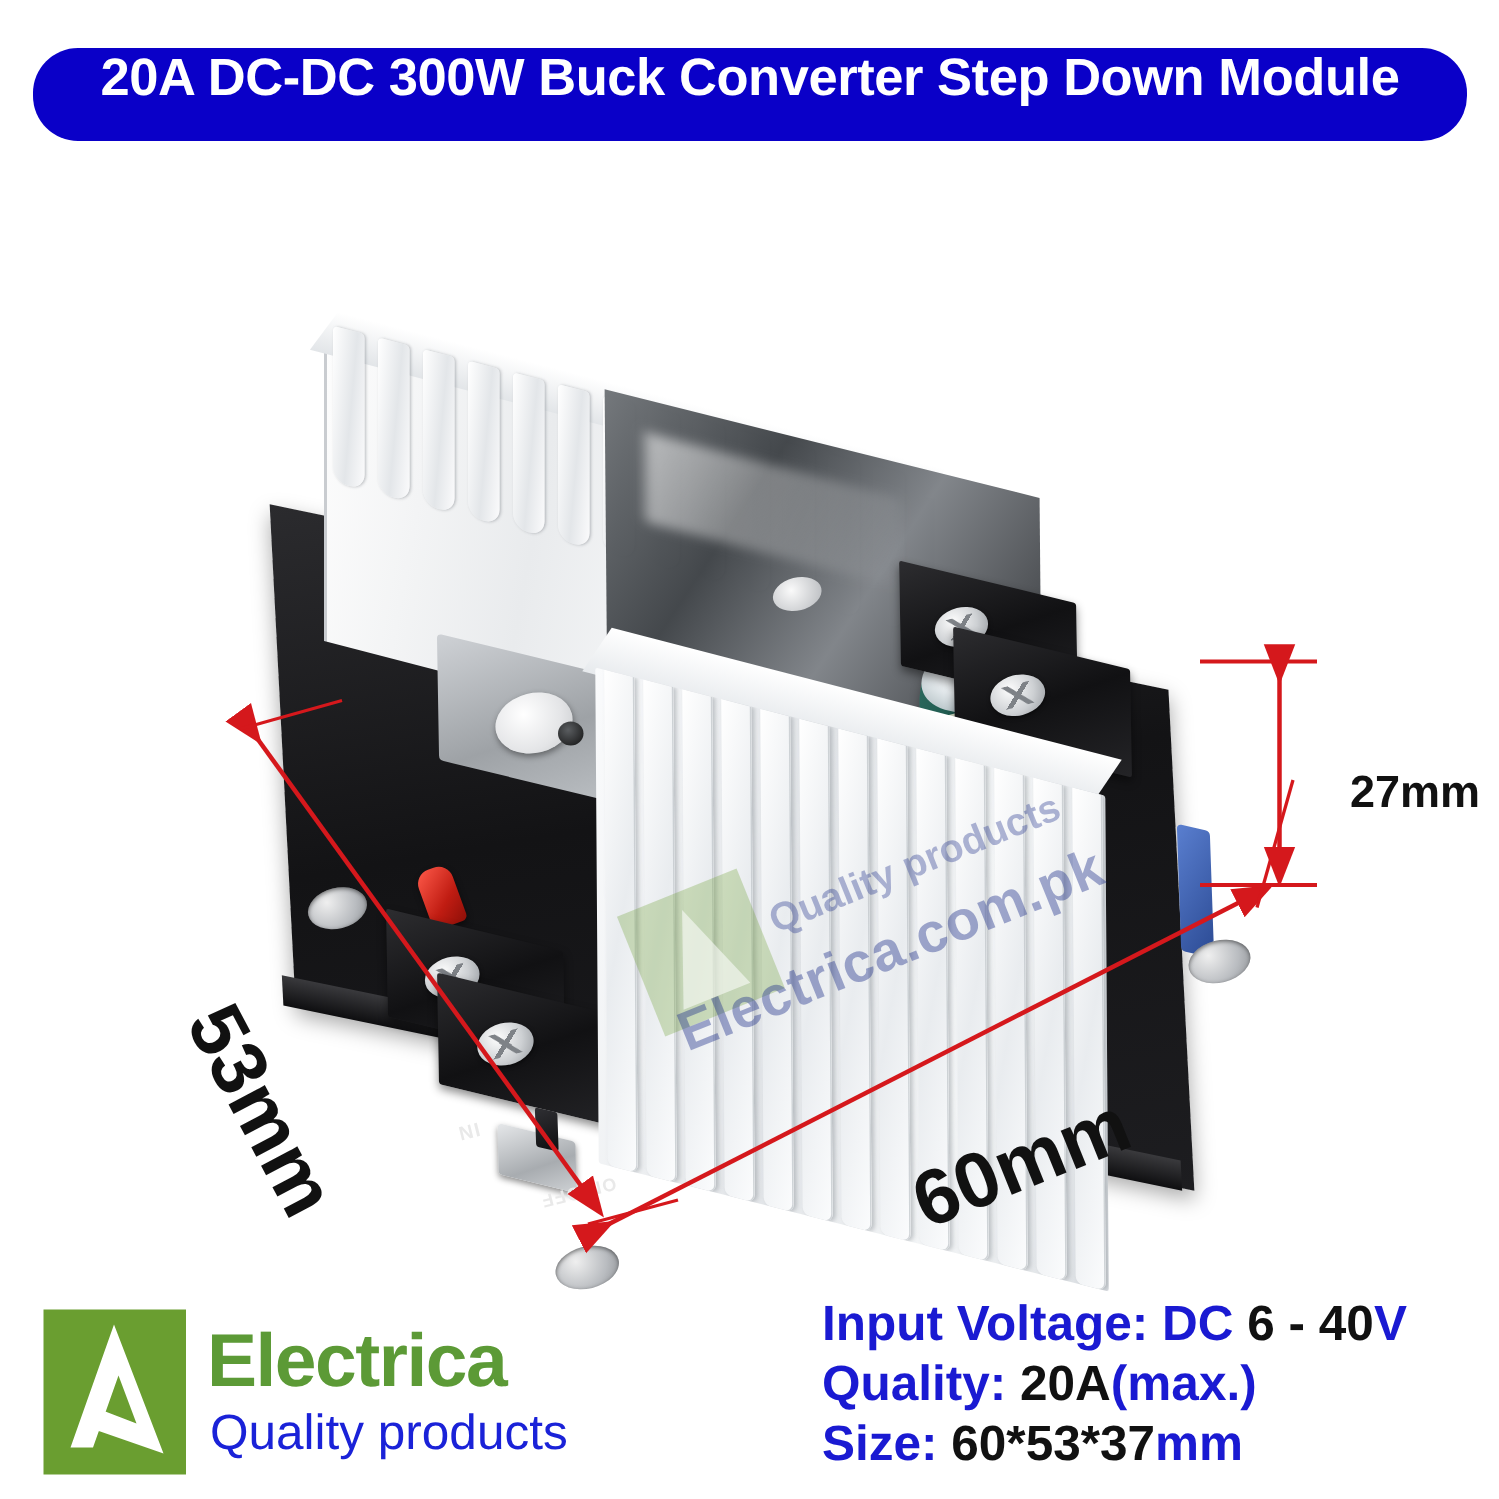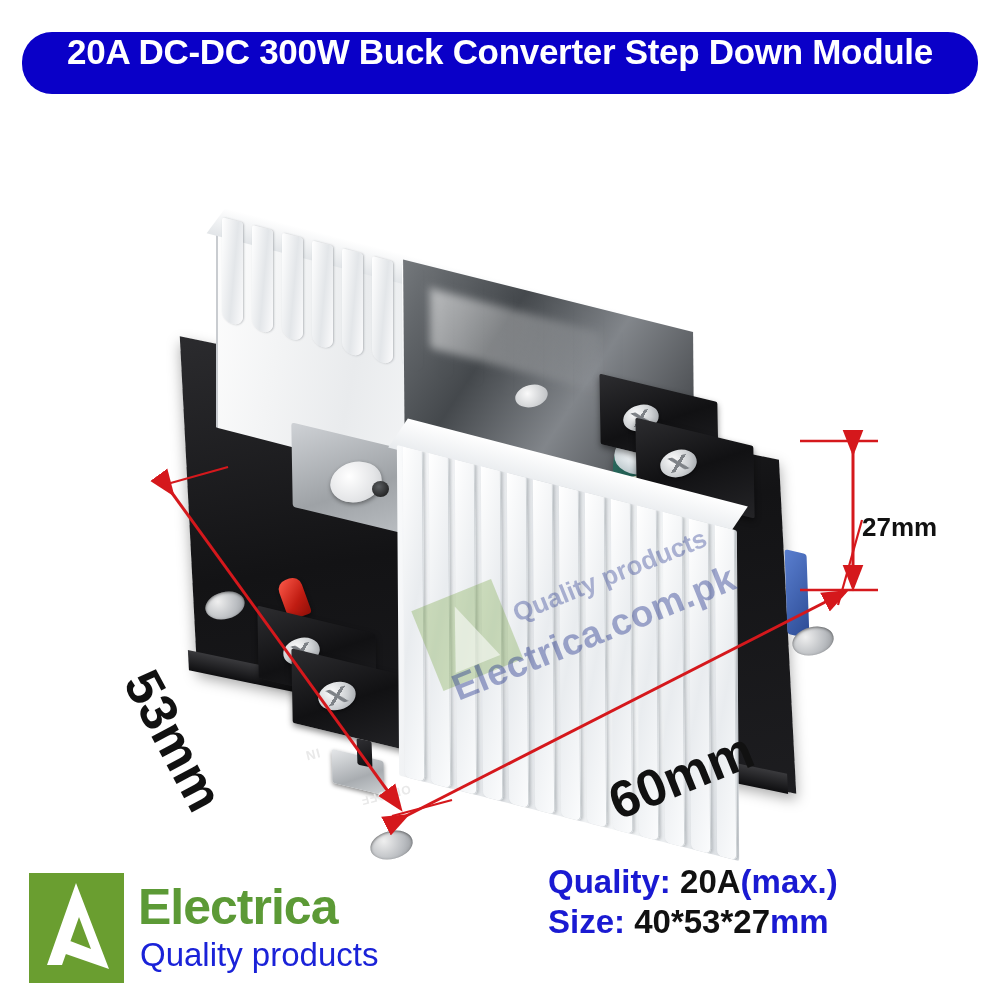--- a/index.html
+++ b/index.html
@@ -258,21 +258,21 @@
     content:"";position:absolute;left:18px;top:12px;width:0;height:0;
     border-left:24px solid transparent;border-right:24px solid transparent;
     border-bottom:62px solid rgba(255,255,255,.55);
   }
   .dimlabel{
     position:absolute;color:#111111;font-weight:bold;white-space:nowrap;
     font-family:"Liberation Sans",sans-serif;
   }
   .lbl-53{left:165px;top:560px;font-size:52px;transform:rotate(62deg);transform-origin:left top;}
   .lbl-60{left:600px;top:676px;font-size:52px;transform:rotate(-22deg);transform-origin:left top;}
-  .lbl-27{left:862px;top:412px;font-size:26px;}
+  .lbl-27{left:900px;top:412px;font-size:30px;}
 
   
   .logo-box{
     position:absolute;left:29px;top:873px;width:95px;height:110px;background:#6A9E30;
   }
   .logo-a{position:absolute;left:29px;top:873px;width:95px;height:110px;}
   .brand{
     position:absolute;left:138px;top:878px;color:#5C9A36;
     font-size:50px;font-weight:bold;letter-spacing:-1px;
     font-family:"Liberation Sans",sans-serif;
@@ -450,22 +450,27 @@
 
   <div class="logo-box"></div>
   <svg class="logo-a" viewBox="0 0 95 110">
     <polygon points="47,10 18,92 33,92 50,44 62,76 36,66 34,80 80,96" fill="#ffffff"></polygon>
   </svg>
   <div class="brand">Electrica</div>
   <div class="tagline">Quality products</div>
 
   <div class="specs">
     <div class="spec-line">
+      <span class="bl">Input Voltage:</span>
+      <span class="bl">DC</span>
+      <span class="bk">6 - 40</span><span class="bl">V</span>
+    </div>
+    <div class="spec-line">
       <span class="bl">Quality:</span>
       <span class="bk">20A</span><span class="bl">(max.)</span>
     </div>
     <div class="spec-line">
       <span class="bl">Size:</span>
-      <span class="bk">40*53*27</span><span class="bl">mm</span>
+      <span class="bk">60*53*37</span><span class="bl">mm</span>
     </div>
   </div>
 
 </div>
 
 </body></html>

